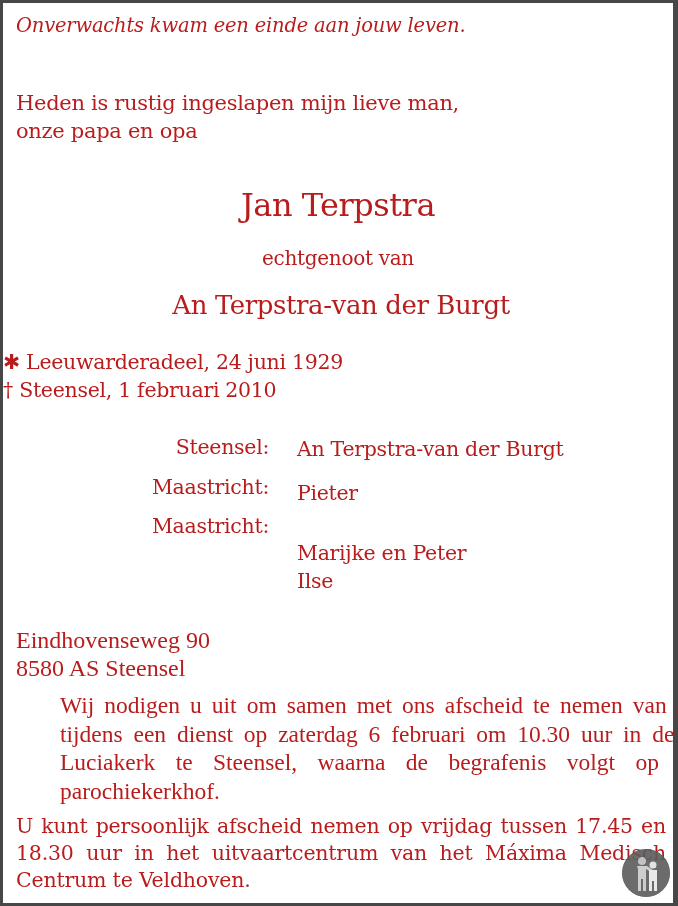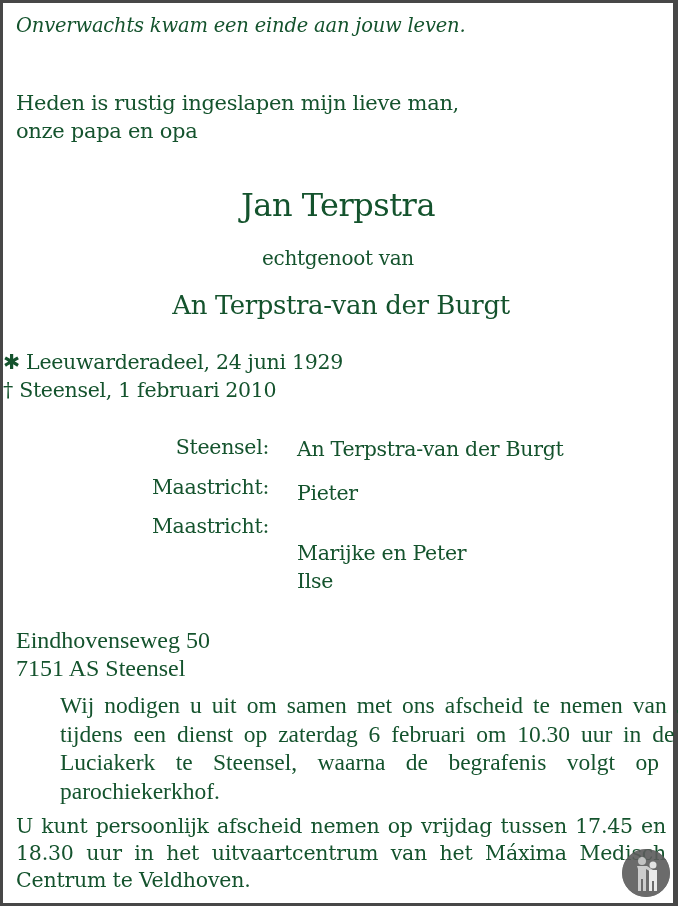--- a/index.html
+++ b/index.html
@@ -5,21 +5,21 @@
   html, body { margin: 0; padding: 0; background: #ffffff; }
   body { width: 678px; height: 906px; overflow: hidden; }
   .card {
     position: absolute; left: 0; top: 0;
     width: 678px; height: 906px; box-sizing: border-box;
     border-top: 3px solid #474747;
     border-left: 3px solid #474747;
     border-bottom: 3px solid #474747;
     border-right: 5px solid #474747;
     background: #fff;
-    color: #14532d;
+    color: #b91c1c;
     font-family: "DejaVu Serif", serif;
   }
   .abs { position: absolute; white-space: nowrap; }
   .poem { left: 13px; top: 9px; font-style: italic; font-size: 19.5px; line-height: 28px; letter-spacing: -0.2px; }
   .intro { left: 13px; top: 86px; font-size: 21px; line-height: 28px; letter-spacing: -0.3px; }
   .name { left: 0; width: 670px; text-align: center; top: 177px; font-size: 32px; line-height: 50px; letter-spacing: -0.5px; }
   .spouse-label { left: 0; width: 670px; text-align: center; top: 242px; font-size: 20px; line-height: 26px; letter-spacing: -0.3px; }
   .spouse { left: 0; width: 676px; text-align: center; top: 285px; font-size: 26px; line-height: 34px; letter-spacing: -0.4px; }
   .dates { left: 0; width: 670px; text-align: left; top: 345px; font-size: 20.5px; line-height: 28px; letter-spacing: -0.3px; }
   .fam { left: 0; top: 432px; width: 670px; font-size: 20.5px; letter-spacing: -0.3px; }
@@ -71,22 +71,22 @@
     <div class="fam-row" style="top:79px;">
       <span class="fam-place" style="top:0;">Maastricht:</span>
       <div class="fam-names" style="top:0;margin-top:25px;">
         <div>Marijke en Peter</div>
         <div>Ilse</div>
       </div>
     </div>
   </div>
 
   <div class="abs addr">
-    <div>Eindhovenseweg 50</div>
-    <div>7151 AS Steensel</div>
+    <div>Eindhovenseweg 90</div>
+    <div>8580 AS Steensel</div>
   </div>
 
   <div class="abs para1">Wij nodigen u uit om samen met ons afscheid te nemen van Jan tijdens een dienst op zaterdag 6 februari om 10.30 uur in de H. Luciakerk te Steensel, waarna de begrafenis volgt op het parochiekerkhof.</div>
   <div class="abs para2">U kunt persoonlijk afscheid nemen op vrijdag tussen 17.45 en 18.30 uur in het uitvaartcentrum van het Máxima Medisch Centrum te Veldhoven.</div>
 
   <div class="logo">
     <svg width="48" height="48" viewBox="0 0 48 48">
       <circle cx="24" cy="24" r="24" fill="#5c5c5c"></circle>
       <circle cx="20" cy="12" r="4" fill="#bdbdbd"></circle>
       <path d="M15 17 h10 l6 4 l-2 2 l-5 -3 v22 h-3 v-12 h-2 v12 h-3 v-22 z" fill="#c8c8c8"></path>

